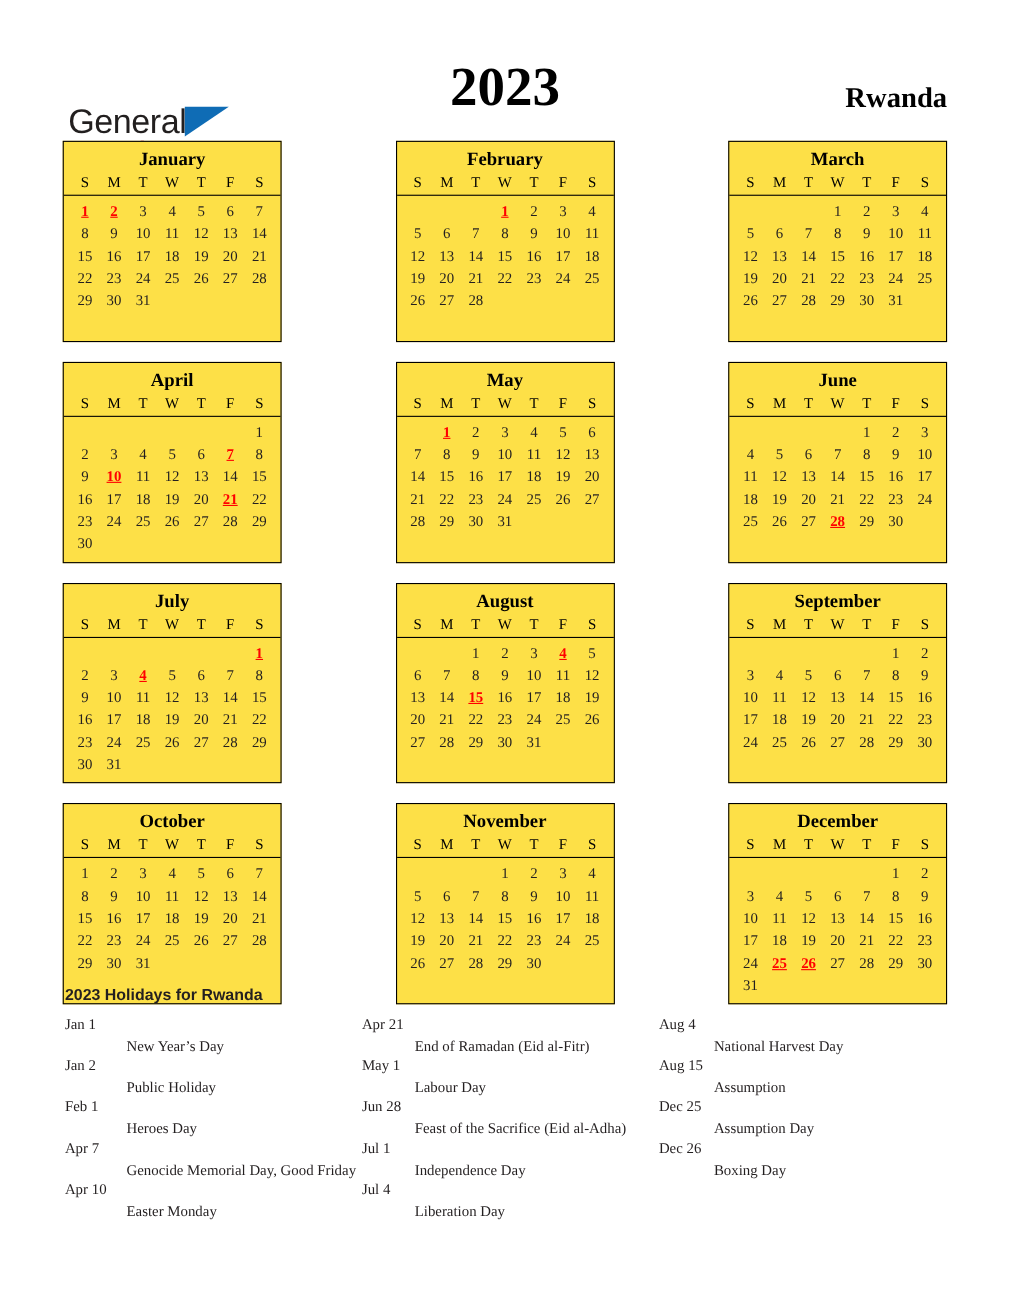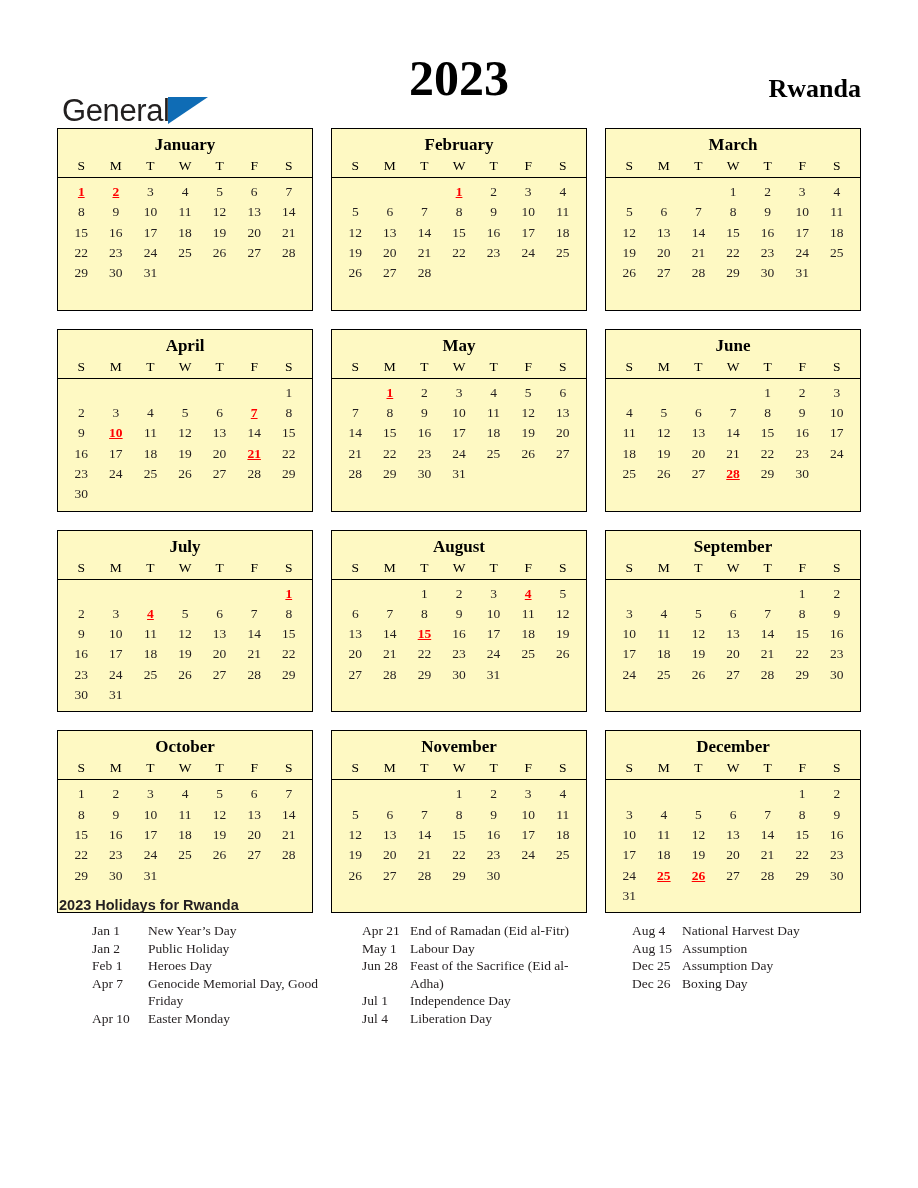--- a/index.html
+++ b/index.html
@@ -88,24 +88,24 @@
     left: 57px;
     top: 128px;
     width: 804px;
   }
   .month-row {
     display: flex;
     justify-content: space-between;
     margin-bottom: 18px;
   }
   .month {
-    width: 256px;
+    width: 199px;
     border: 1px solid #000000;
     box-sizing: border-box;
-    background: #fef9c3;
+    background: #fde047;
   }
   .month-name {
     text-align: center;
     font-family: "Liberation Serif", serif;
     font-weight: bold;
     font-size: 17px;
     line-height: 17px;
     padding: 7px 0 5px 0;
   }
   .dow-row {
@@ -170,26 +170,26 @@
     font-family: "Liberation Serif", serif;
     font-size: 13.5px;
     line-height: 17.5px;
     color: #231f20;
   }
   .holiday-date {
     width: 58px;
     flex: 0 0 58px;
     padding-left: 2px;
     box-sizing: border-box;
-    margin-left: 33px;
   }
   .holiday-col.col2 .holiday-date { width: 50px; flex: 0 0 50px; }
   .holiday-col.col3 .holiday-date { width: 52px; flex: 0 0 52px; }
   .holiday-name {
     flex: 1 1 auto;
+    margin-top: 20px;
   }
 </style>
 </head>
 <body>
 
 <div class="header">
   <div class="logo">
     <span class="logo-row1">General</span>
     <span class="logo-tri"></span>
     <span class="logo-row2">Blue</span>

